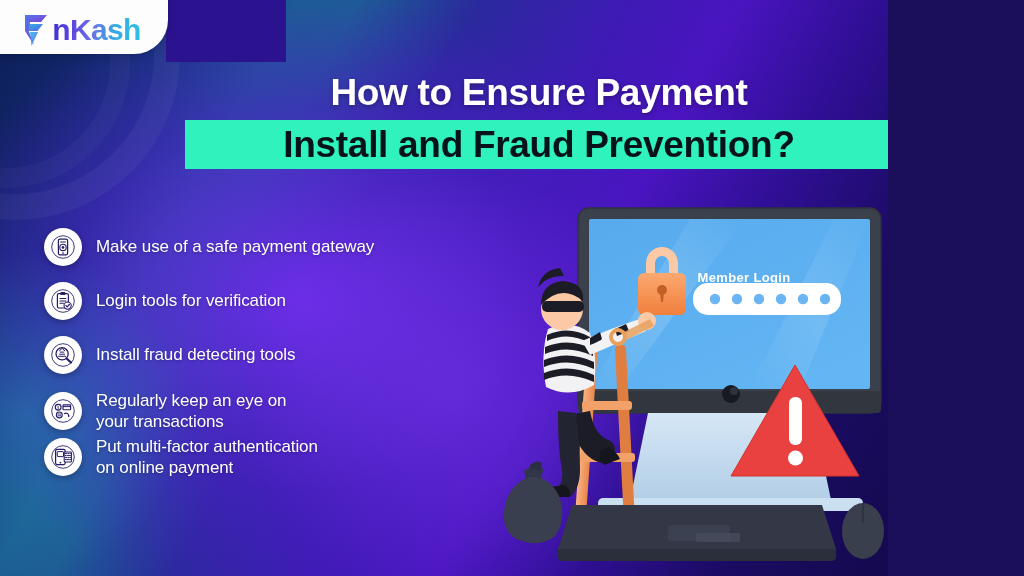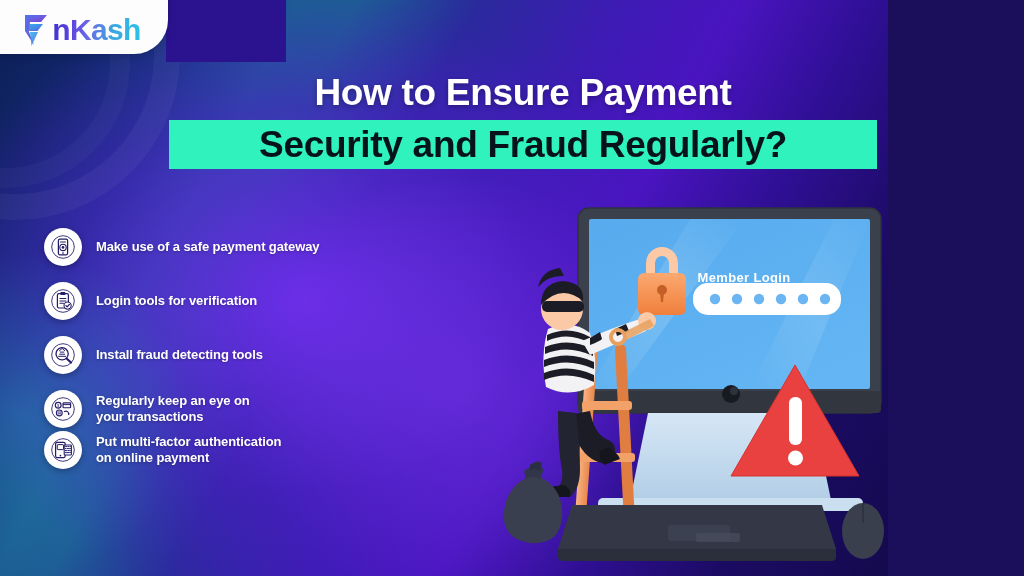--- a/index.html
+++ b/index.html
@@ -58,21 +58,21 @@
   
   #panel-corner {
     position:absolute; left:166px; top:-30px;
     width:120px; height:92px;
     background:#2b1390;
     border-radius:28px 0 0 0;
     z-index:5;
   }
 
   
-  #title-block { position:absolute; left:169px; top:72px; width:720px; z-index:8; }
+  #title-block { position:absolute; left:185px; top:72px; width:720px; z-index:8; }
   #title-line1 {
     color:#ffffff; font-size:37px; font-weight:bold;
     letter-spacing:-.3px; text-align:center; line-height:1.12;
     text-shadow:0 2px 5px rgba(0,0,0,.30);
     width:708px;
   }
   #title-line2-bar {
     margin-top:7px; width:708px; height:49px;
     background:#2ff2bc;
     display:flex; align-items:center; justify-content:center;
@@ -86,21 +86,21 @@
   #bullets { position:absolute; left:44px; top:228px; width:470px; z-index:8; }
   .bullet { display:flex; align-items:center; gap:14px; margin-bottom:16px; }
   .bullet.tall { margin-bottom:3px; }
   .b-icon {
     flex:0 0 auto; width:38px; height:38px; border-radius:50%;
     background:#ffffff; box-shadow:0 2px 6px rgba(0,0,0,.30);
     display:flex; align-items:center; justify-content:center;
   }
   .b-icon svg { display:block; }
   .b-text {
-    color:#ffffff; font-size:13px; font-weight:700;
+    color:#ffffff; font-size:17px; font-weight:400;
     line-height:1.26; letter-spacing:-.1px;
     text-shadow:0 1px 3px rgba(0,0,0,.28);
   }
 
   
   #illus { position:absolute; left:500px; top:195px; width:430px; height:381px; z-index:7; }
   #illus svg { display:block; }
   #member-login-label {
     position:absolute; left:189px; top:75px; width:110px;
     text-align:center; color:#ffffff; font-size:13px;
@@ -139,21 +139,21 @@
         <path d="M4 2 L4 18 L13 32 L7.5 17.5 L9 9.5 Z" fill="url(#lg1)"></path>
         <path d="M9 19 L17 19 L10.5 33 Z" fill="url(#lg2)" opacity=".9"></path>
       </svg>
       <span class="logo-text">nKash</span>
     </div>
   </div>
 
   <div id="title-block">
     <div id="title-line1">How to Ensure Payment</div>
     <div id="title-line2-bar">
-      <span id="title-line2">Security and Fraud Regularly?</span>
+      <span id="title-line2">Install and Fraud Prevention?</span>
     </div>
   </div>
 
   <div id="bullets">
 
     <div class="bullet">
       <span class="b-icon">
         <svg width="24" height="24" viewBox="0 0 24 24">
           <circle cx="12" cy="12" r="11.3" fill="none" stroke="#2a2170" stroke-width=".9"></circle>
           <rect x="7.4" y="4.2" width="9.2" height="15.6" rx="1.5" fill="none" stroke="#241c66" stroke-width="1.25"></rect>

